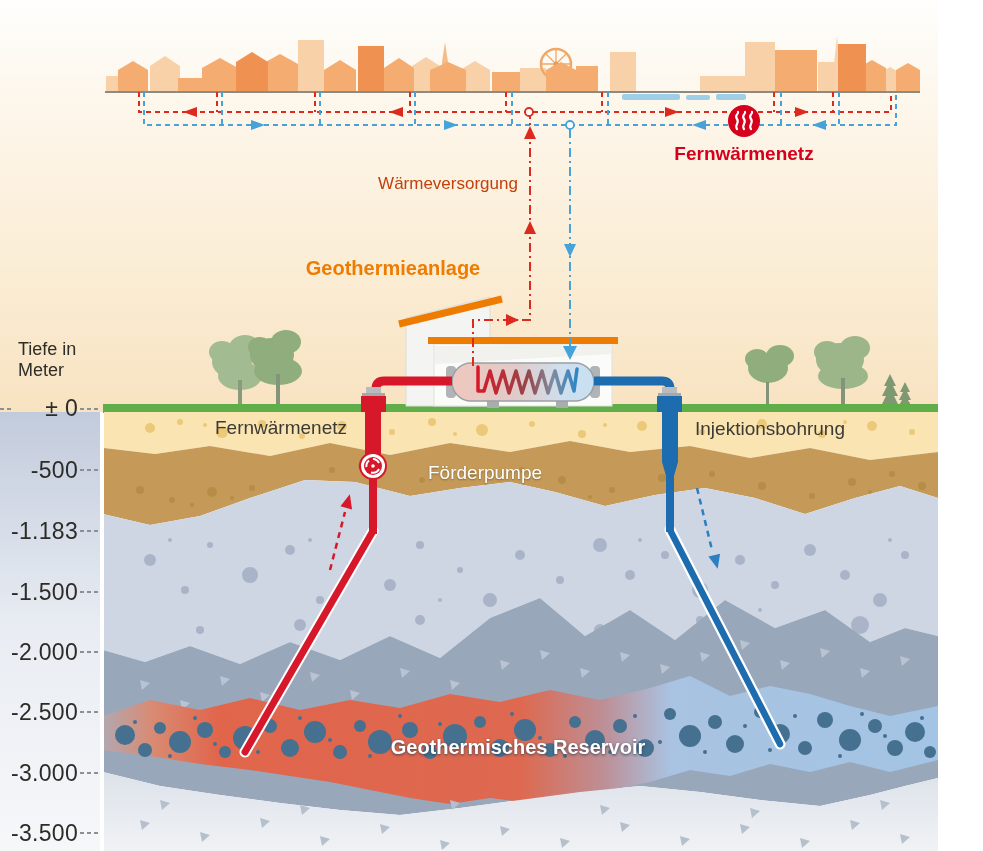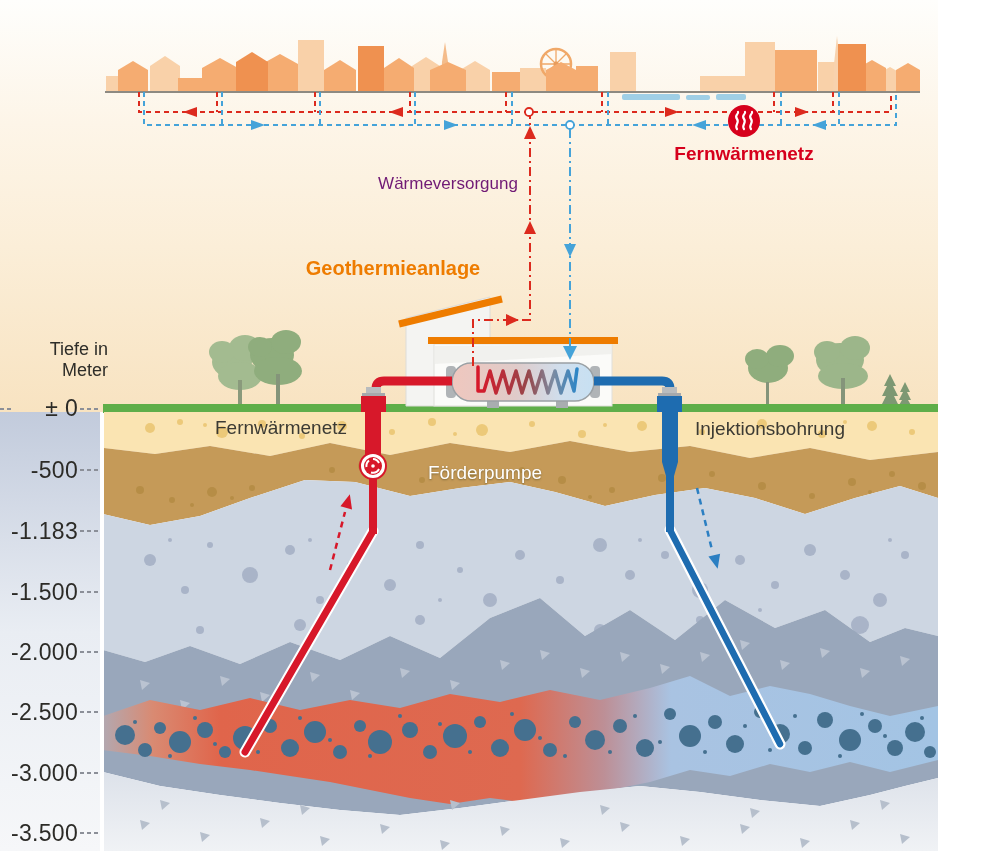--- a/index.html
+++ b/index.html
@@ -1,26 +1,26 @@
 <!DOCTYPE html>
 <html><head>
 <meta charset="utf-8">
 <style>
   html,body{margin:0;padding:0;background:#fff;}
   .canvas{position:relative;width:983px;height:851px;overflow:hidden;background:#fff;
           font-family:"Liberation Sans",sans-serif;}
   .canvas svg{position:absolute;left:0;top:0;}
-  .lbl{position:absolute;white-space:nowrap;text-align:right;}
+  .lbl{position:absolute;white-space:nowrap;}
   .depth-title{left:18px;top:339px;width:90px;font-size:18px;line-height:1.18;color:#2e2d29;}
   .tick{position:absolute;left:0;width:78px;text-align:right;font-size:23px;color:#2c2b27;letter-spacing:.3px;}
   .lbl-dark{font-size:19px;color:#3b3a33;transform:translateX(-50%);}
   .lbl-white{font-size:19px;color:#ffffff;text-shadow:0 1px 2px rgba(100,85,45,.75);margin-left:30px;}
   .lbl-reservoir{font-size:20px;font-weight:bold;color:#fff;transform:translateX(-50%);
                  text-shadow:0 1px 3px rgba(40,60,80,.9);}
-  .lbl-red{font-size:17px;color:#701a75;transform:translateX(-50%);}
+  .lbl-red{font-size:17px;color:#c2410c;transform:translateX(-50%);}
   .lbl-red-bold{font-size:19px;font-weight:bold;color:#d6001c;transform:translateX(-50%);}
   .lbl-orange{font-size:20px;font-weight:bold;color:#ee7c00;transform:translateX(-50%);}
 </style>
 </head>
 <body>
 
 <div class="canvas">
 
 <svg width="983" height="851" viewBox="0 0 983 851">
   <defs>
@@ -497,14 +497,15 @@
 <div class="tick" style="top:699px">-2.500</div>
 <div class="tick" style="top:760px">-3.000</div>
 <div class="tick" style="top:820px">-3.500</div>
 
 <div class="lbl lbl-red" style="left:448px;top:174px">Wärmeversorgung</div>
 <div class="lbl lbl-red-bold" style="left:744px;top:143px">Fernwärmenetz</div>
 <div class="lbl lbl-orange" style="left:393px;top:257px">Geothermieanlage</div>
 <div class="lbl lbl-dark" style="left:281px;top:417px">Fernwärmenetz</div>
 <div class="lbl lbl-dark" style="left:770px;top:418px">Injektionsbohrung</div>
 <div class="lbl lbl-white" style="left:398px;top:462px">Förderpumpe</div>
+<div class="lbl lbl-reservoir" style="left:518px;top:736px">Geothermisches Reservoir</div>
 
 </div>
 
 </body></html>

